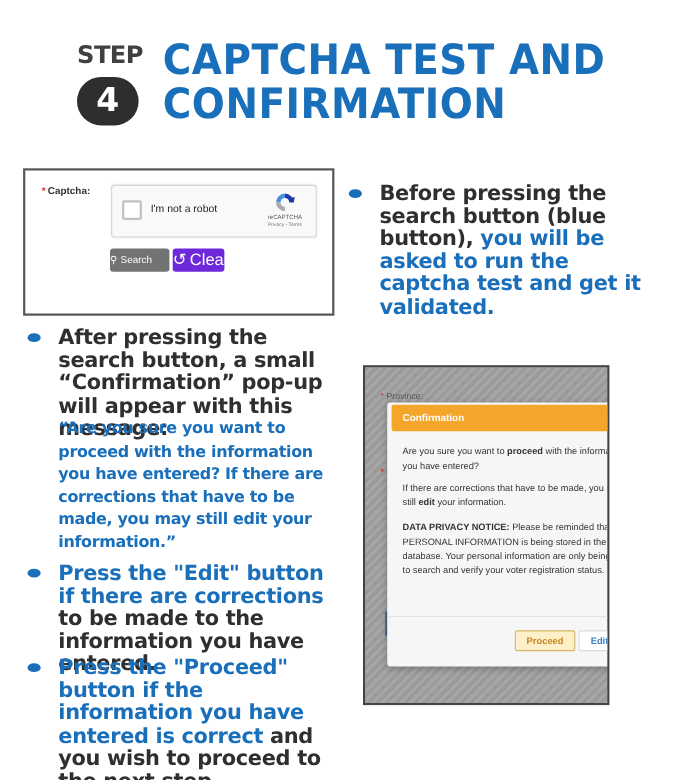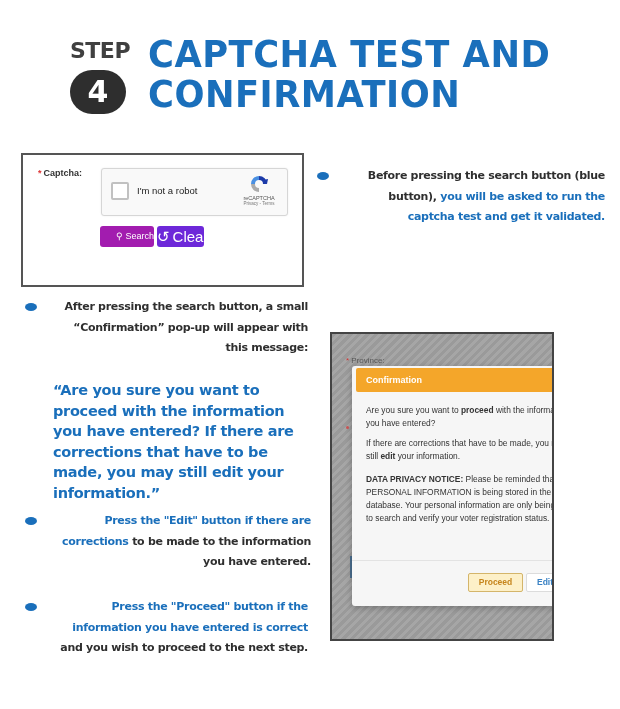--- a/index.html
+++ b/index.html
@@ -16,26 +16,26 @@
     .captcha-panel { position: absolute; left: 21px; top: 153px; width: 283px; height: 134px; border: 2px solid #555; background: #fff; }
     .captcha-label { position: absolute; left: 15px; top: 13px; font-size: 9px; font-weight: 700; color: #333; }
     .captcha-label .req { color: #d33; margin-right: 2px; }
     .recaptcha-box { position: absolute; left: 78px; top: 13px; width: 187px; height: 48px; border: 1px solid #d6d6d6; border-radius: 3px; background: #f9f9f9; box-shadow: 0 0 2px rgba(0,0,0,0.08); }
     .rc-check { position: absolute; left: 9px; top: 13px; width: 18px; height: 18px; border: 2px solid #c1c1c1; border-radius: 2px; background: #fff; }
     .rc-text { position: absolute; left: 35px; top: 16px; font-size: 9.5px; color: #222; }
     .rc-logo { position: absolute; right: 6px; top: 5px; width: 44px; text-align: center; }
     .rc-logo svg { display: block; margin: 0 auto; }
     .rc-brand { font-size: 5.5px; color: #555; margin-top: 1px; }
     .rc-links { font-size: 4.5px; color: #777; }
-    .btn-search { position: absolute; left: 77px; top: 71px; width: 54px; height: 21px; background: #a21caf; border-radius: 3px; color: #fff; font-size: 9px; line-height: 21px; text-align: right; }
+    .btn-search { position: absolute; left: 77px; top: 71px; width: 54px; height: 21px; background: #737373; border-radius: 3px; color: #fff; font-size: 9px; line-height: 21px; text-align: left; }
     .btn-clear { position: absolute; left: 134px; top: 71px; width: 47px; height: 21px; background: #6d28d9; border-radius: 3px; color: #fff; font-size: 15px; line-height: 21px; text-align: center; }
     .btn-search .ic, .btn-clear .ic { margin-right: 3px; }
 
     
-    .bullet { position: absolute; font-family: "DejaVu Sans", sans-serif; font-weight: 700; font-size: 11px; line-height: 20.5px; color: #2f2f2f; letter-spacing: -0.3px; text-align: right; }
+    .bullet { position: absolute; font-family: "DejaVu Sans", sans-serif; font-weight: 700; font-size: 19px; line-height: 20.5px; color: #2f2f2f; letter-spacing: -0.3px; }
     .bullet .dot { position: absolute; left: -28px; top: 6px; width: 12px; height: 8px; border-radius: 50%; background: #1a6fbb; }
     .blue { color: #1a6fbb; }
     .b1 { left: 345px; top: 166px; width: 260px; }
     .b2 { left: 53px; top: 297px; width: 255px; }
     .quote { position: absolute; left: 53px; top: 380px; width: 260px; font-family: "DejaVu Sans", sans-serif; font-weight: 700; font-size: 14.5px; line-height: 20.5px; color: #1a6fbb; letter-spacing: -0.3px; }
     .b3 { left: 53px; top: 511px; width: 258px; }
     .b4 { left: 53px; top: 597px; width: 255px; }
 
     
     .confirm-panel { position: absolute; left: 330px; top: 332px; width: 224px; height: 309px; border: 2px solid #444; overflow: hidden;

